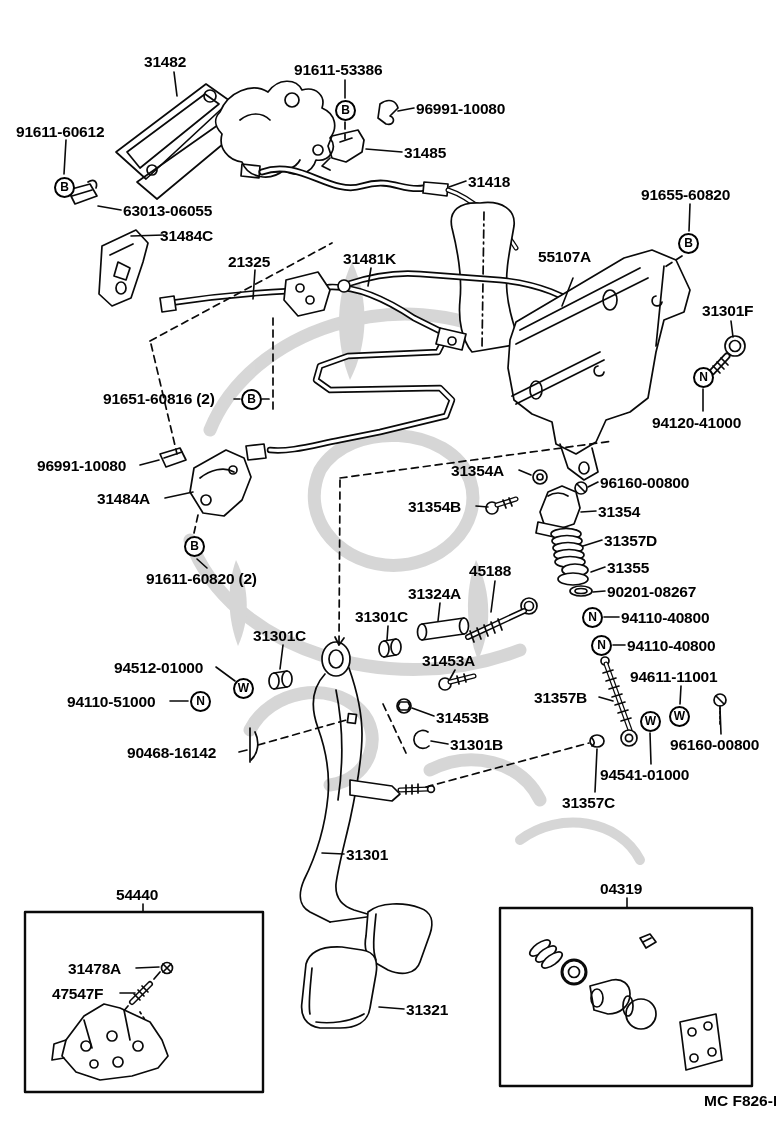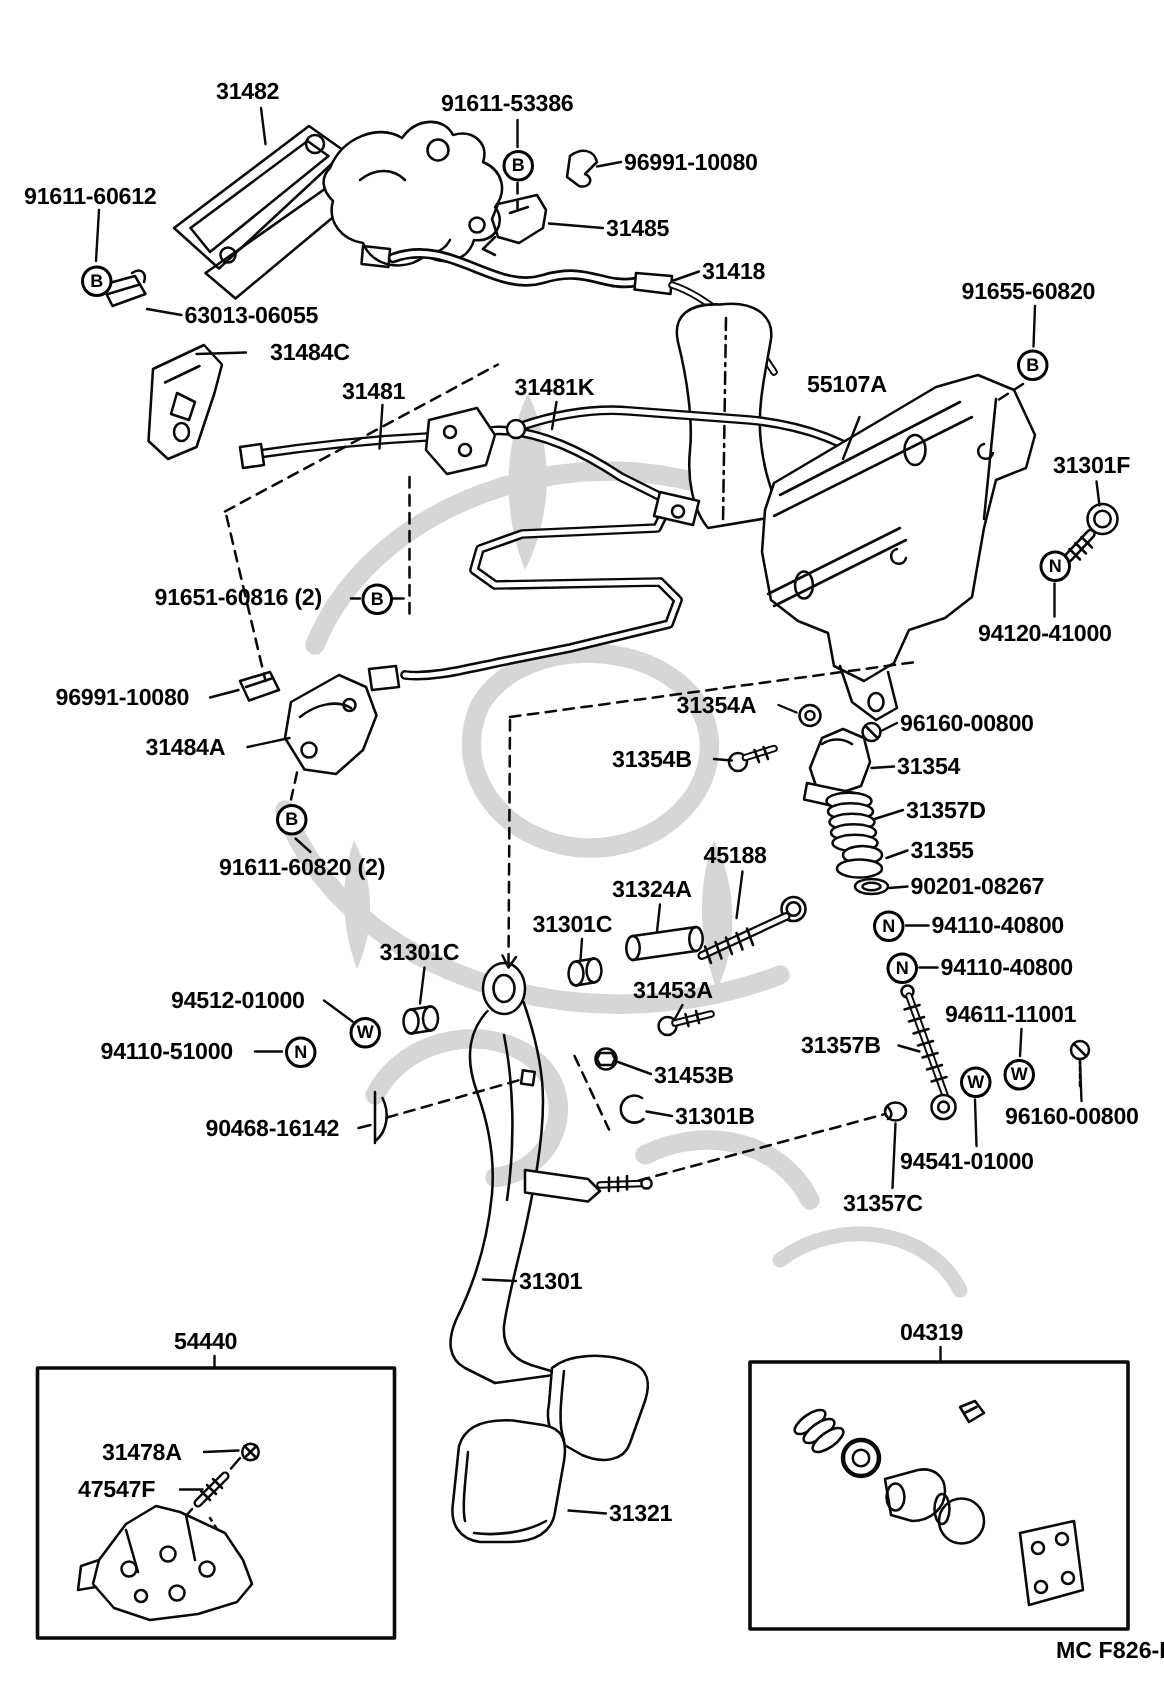--- a/index.html
+++ b/index.html
@@ -325,23 +325,23 @@
   </g>
 </svg>
 
   <div class="lbl" style="left:144px;top:53px">31482</div>
   <div class="lbl" style="left:294px;top:61px">91611-53386</div>
   <div class="lbl" style="left:416px;top:100px">96991-10080</div>
   <div class="lbl" style="left:16px;top:123px">91611-60612</div>
   <div class="lbl" style="left:404px;top:144px">31485</div>
   <div class="lbl" style="left:468px;top:173px">31418</div>
   <div class="lbl" style="left:123px;top:202px">63013-06055</div>
-  <div class="lbl" style="left:180px;top:227px">31484C</div>
+  <div class="lbl" style="left:160px;top:227px">31484C</div>
   <div class="lbl" style="left:641px;top:186px">91655-60820</div>
-  <div class="lbl" style="left:228px;top:253px">31481</div>
+  <div class="lbl" style="left:228px;top:253px">21325</div>
   <div class="lbl" style="left:343px;top:250px">31481K</div>
   <div class="lbl" style="left:538px;top:248px">55107A</div>
   <div class="lbl" style="left:702px;top:302px">31301F</div>
   <div class="lbl" style="left:103px;top:390px">91651-60816 (2)</div>
   <div class="lbl" style="left:652px;top:414px">94120-41000</div>
   <div class="lbl" style="left:37px;top:457px">96991-10080</div>
   <div class="lbl" style="left:451px;top:462px">31354A</div>
   <div class="lbl" style="left:600px;top:474px">96160-00800</div>
   <div class="lbl" style="left:97px;top:490px">31484A</div>
   <div class="lbl" style="left:408px;top:498px">31354B</div>
@@ -355,21 +355,21 @@
   <div class="lbl" style="left:621px;top:609px">94110-40800</div>
   <div class="lbl" style="left:355px;top:608px">31301C</div>
   <div class="lbl" style="left:627px;top:637px">94110-40800</div>
   <div class="lbl" style="left:253px;top:627px">31301C</div>
   <div class="lbl" style="left:422px;top:652px">31453A</div>
   <div class="lbl" style="left:114px;top:659px">94512-01000</div>
   <div class="lbl" style="left:630px;top:668px">94611-11001</div>
   <div class="lbl" style="left:67px;top:693px">94110-51000</div>
   <div class="lbl" style="left:534px;top:689px">31357B</div>
   <div class="lbl" style="left:436px;top:709px">31453B</div>
-  <div class="lbl" style="left:137px;top:744px">90468-16142</div>
+  <div class="lbl" style="left:127px;top:744px">90468-16142</div>
   <div class="lbl" style="left:450px;top:736px">31301B</div>
   <div class="lbl" style="left:670px;top:736px">96160-00800</div>
   <div class="lbl" style="left:600px;top:766px">94541-01000</div>
   <div class="lbl" style="left:562px;top:794px">31357C</div>
   <div class="lbl" style="left:346px;top:846px">31301</div>
   <div class="lbl" style="left:116px;top:886px">54440</div>
   <div class="lbl" style="left:600px;top:880px">04319</div>
   <div class="lbl" style="left:68px;top:960px">31478A</div>
   <div class="lbl" style="left:52px;top:985px">47547F</div>
   <div class="lbl" style="left:406px;top:1001px">31321</div>

